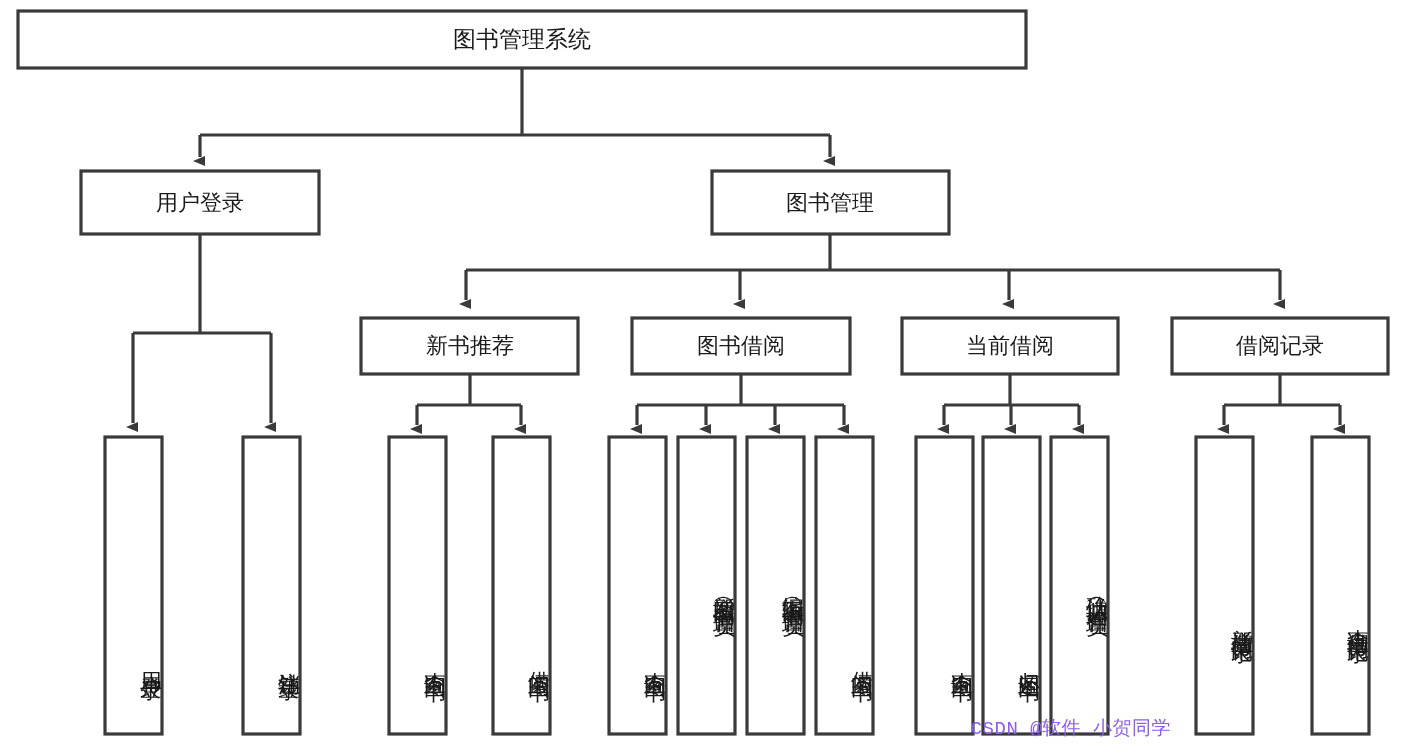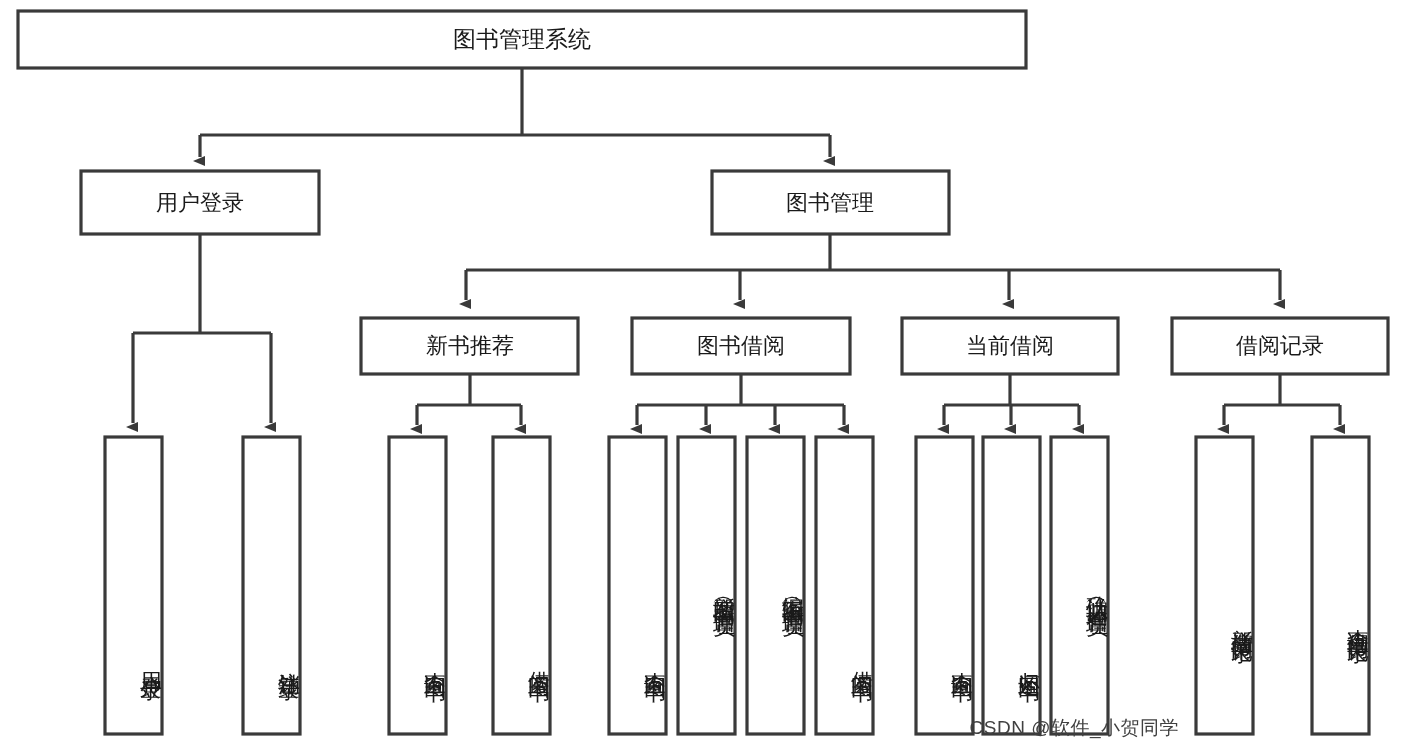--- a/index.html
+++ b/index.html
@@ -62,25 +62,25 @@
     letter-spacing: 3px;
     line-height: 1;
     white-space: nowrap;
     display: flex;
     align-items: flex-start;
     justify-content: center;
     pointer-events: none;
   }
   .watermark {
     position: absolute;
-    right: 8px;
+    right: 16px;
     bottom: 6px;
-    font-family: Liberation Sans, sans-serif;
+    font-family: Liberation Mono, monospace;
     font-size: 19px;
-    color: #404040;
+    color: #8b5cf6;
     white-space: nowrap;
     letter-spacing: 0.5px;
   }
 </style>
 </head>
 <body>
 
 <div id="diagram-root">
 
   <svg class="diagram" viewBox="0 0 1405 747">

